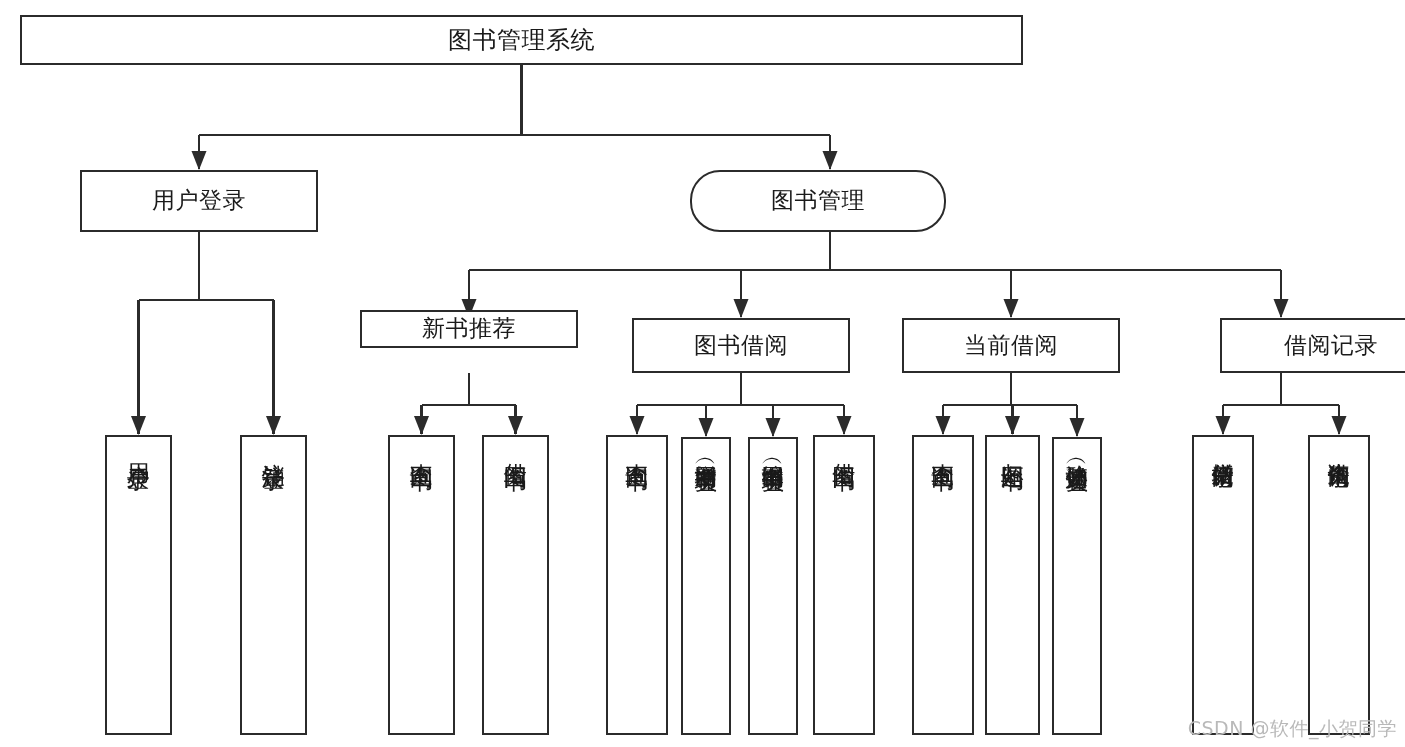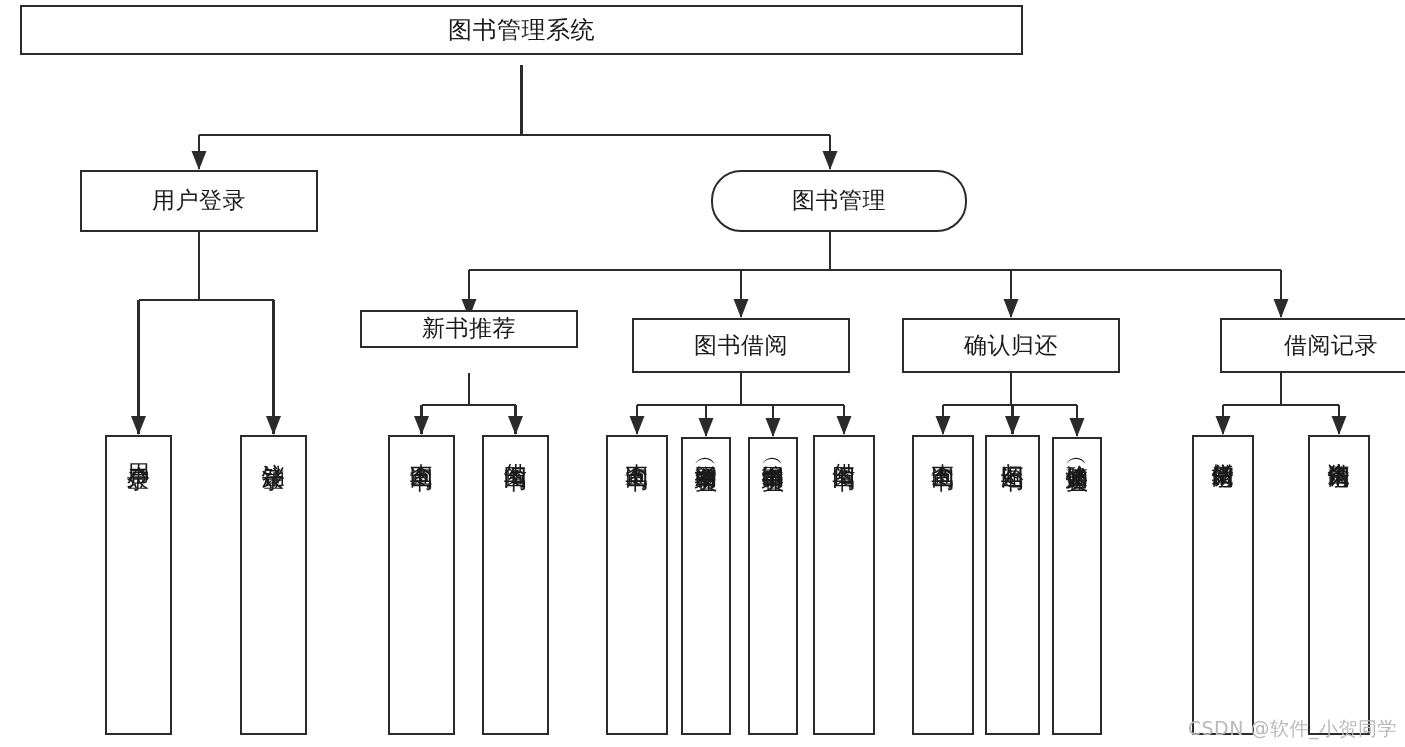--- a/index.html
+++ b/index.html
@@ -128,37 +128,37 @@
       <line x1="1077" y1="405" x2="1077" y2="436" stroke="#2b2b2b" stroke-width="2.6" shape-rendering="crispEdges"></line>
       <path d="M1069.5,418 L1084.5,418 L1077,437 Z" fill="#2b2b2b"></path>
       <line x1="1281" y1="373" x2="1281" y2="405" stroke="#2b2b2b" stroke-width="2.6" shape-rendering="crispEdges"></line>
       <line x1="1223" y1="405" x2="1339" y2="405" stroke="#2b2b2b" stroke-width="2.6" shape-rendering="crispEdges"></line>
       <line x1="1223" y1="405" x2="1223" y2="434" stroke="#2b2b2b" stroke-width="2.6" shape-rendering="crispEdges"></line>
       <path d="M1215.5,416 L1230.5,416 L1223,435 Z" fill="#2b2b2b"></path>
       <line x1="1339" y1="405" x2="1339" y2="434" stroke="#2b2b2b" stroke-width="2.6" shape-rendering="crispEdges"></line>
       <path d="M1331.5,416 L1346.5,416 L1339,435 Z" fill="#2b2b2b"></path>
     </svg>
   <div id="nodes">
-      <div class="node horizontal root" style="left: 20px; top: 5px; width: 1003px; height: 50px;">
+      <div class="node horizontal root" style="left: 20px; top: 15px; width: 1003px; height: 50px;">
         <span class="label">图书管理系统</span>
       </div>
       <div class="node horizontal" style="left: 80px; top: 170px; width: 238px; height: 62px;">
         <span class="label">用户登录</span>
       </div>
-      <div class="node horizontal" style="left: 711px; top: 170px; width: 256px; height: 62px; border-radius: 30px;">
+      <div class="node horizontal" style="left: 690px; top: 170px; width: 256px; height: 62px; border-radius: 30px;">
         <span class="label">图书管理</span>
       </div>
       <div class="node horizontal" style="left: 360px; top: 310px; width: 218px; height: 38px;">
         <span class="label">新书推荐</span>
       </div>
       <div class="node horizontal" style="left: 632px; top: 318px; width: 218px; height: 55px; align-items: center;">
         <span class="label">图书借阅</span>
       </div>
       <div class="node horizontal" style="left: 902px; top: 318px; width: 218px; height: 55px;">
-        <span class="label">确认归还</span>
+        <span class="label">当前借阅</span>
       </div>
       <div class="node horizontal" style="left: 1172px; top: 318px; width: 222px; height: 55px; margin-left: 48px;">
         <span class="label">借阅记录</span>
       </div>
       <div class="node vertical" style="left: 105px; top: 435px; width: 67px; height: 300px;">
         <span class="label">用户登录</span>
       </div>
       <div class="node vertical" style="left: 240px; top: 435px; width: 67px; height: 300px;">
         <span class="label">注销登录</span>
       </div>

